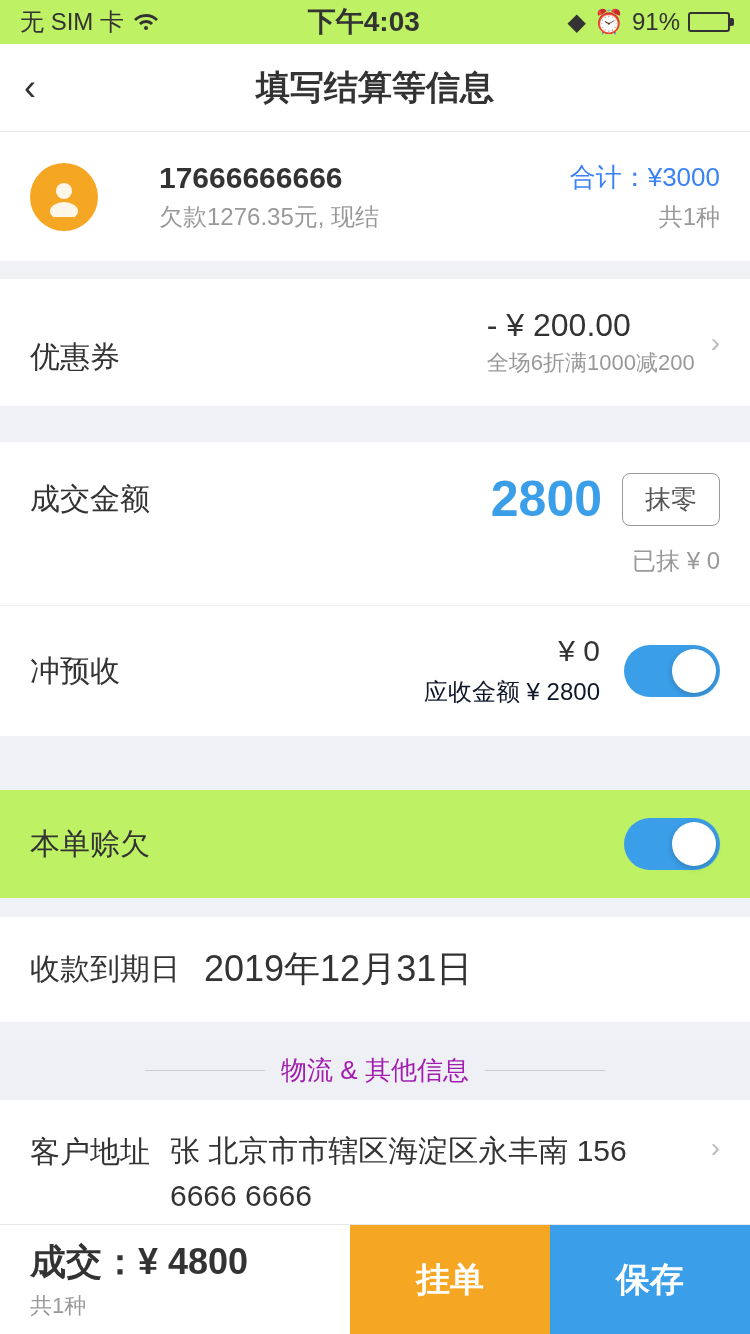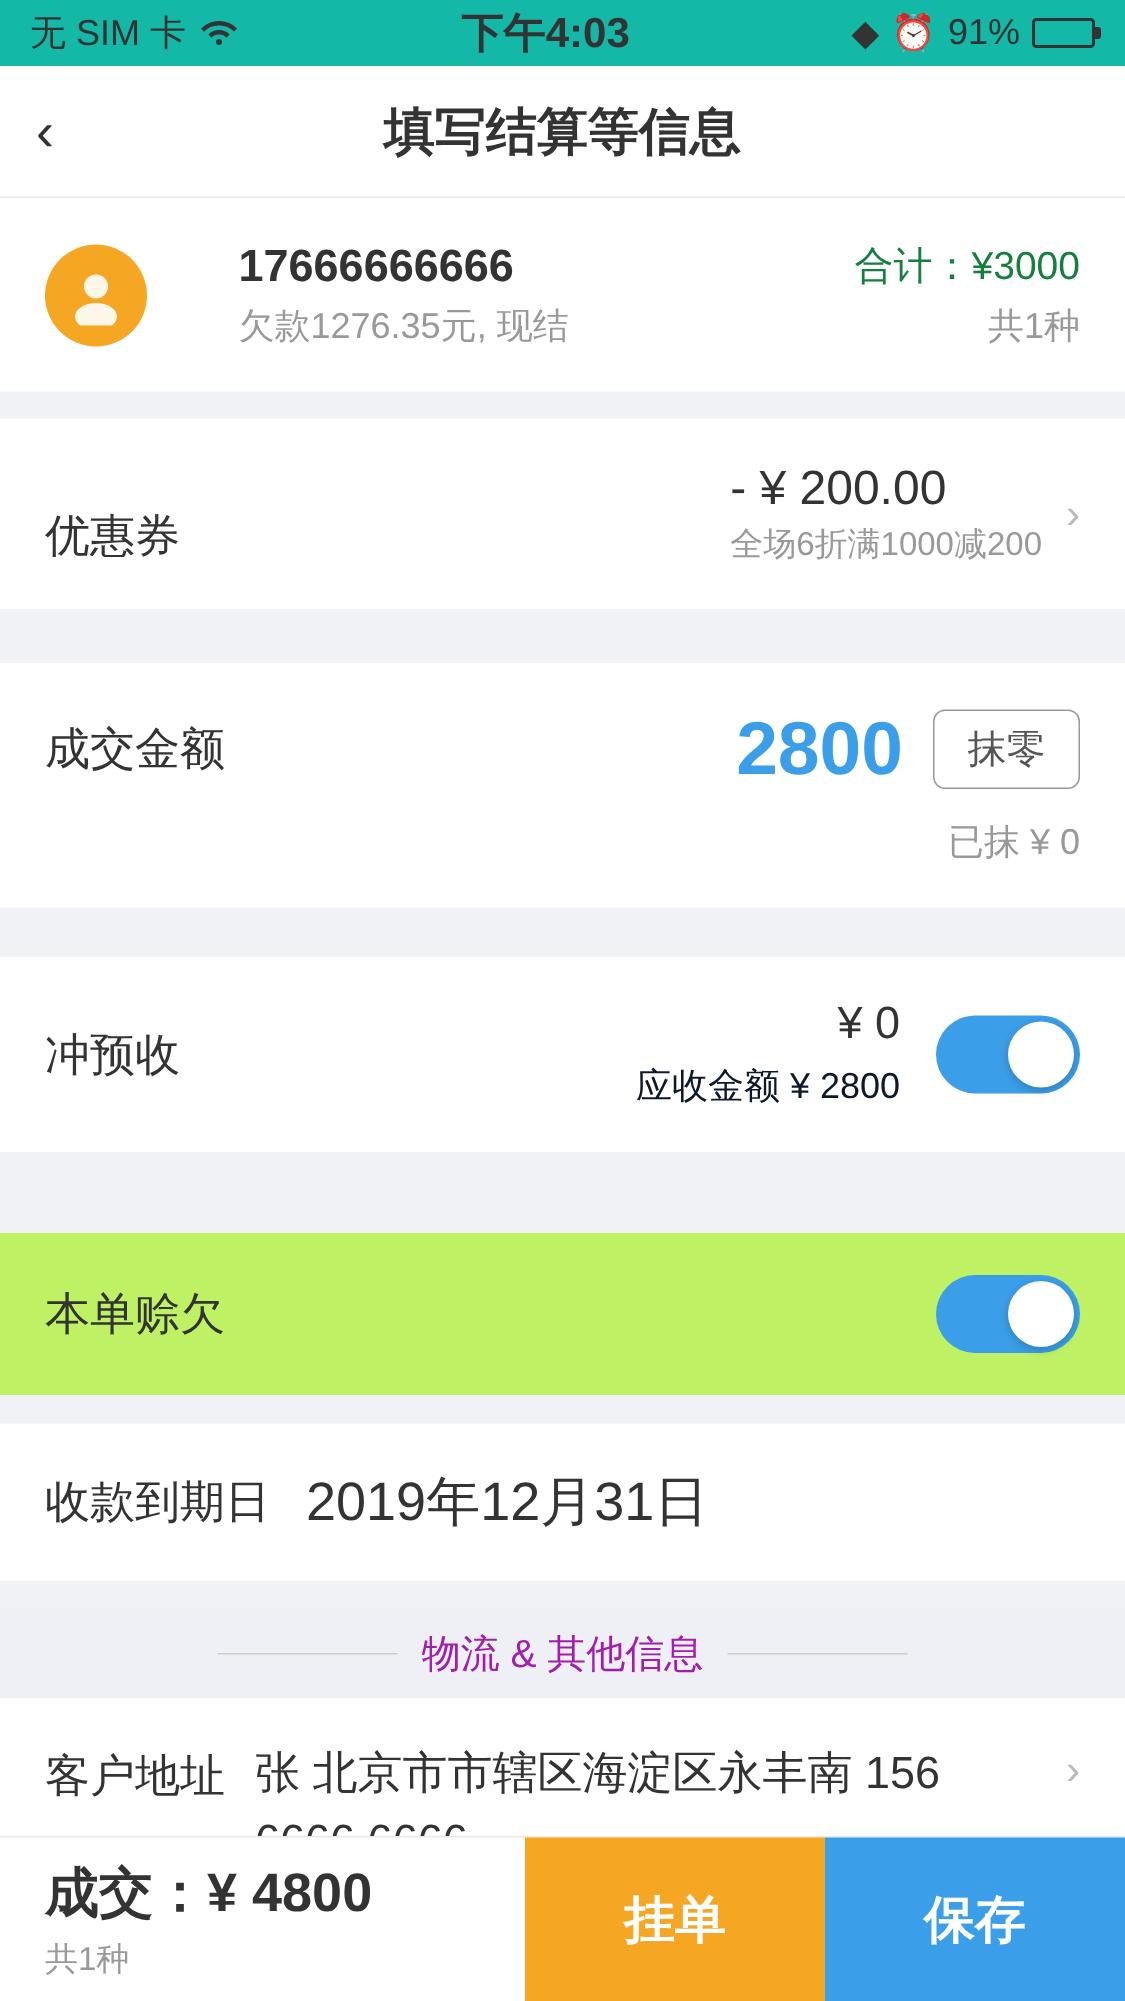--- a/index.html
+++ b/index.html
@@ -10,21 +10,21 @@
       font-family: -apple-system, "PingFang SC", "Helvetica Neue", Arial, sans-serif;
       background: #f0f2f5;
       font-size: 28px;
       color: #333;
       position: relative;
     }
 
     
     .status-bar {
       height: 44px;
-      background: #14b8a6;
+      background: #bef264;
       display: flex;
       align-items: center;
       justify-content: space-between;
       padding: 0 20px;
       font-size: 24px;
       font-weight: 500;
     }
     .status-left { display: flex; align-items: center; gap: 8px; }
     .status-center { font-size: 28px; font-weight: 600; }
     .status-right { display: flex; align-items: center; gap: 8px; font-size: 24px; }
@@ -108,21 +108,21 @@
       background: #f5a623;
       display: flex;
       align-items: center;
       justify-content: center;
     }
     .avatar svg { width: 40px; height: 40px; }
     .customer-info { display: flex; flex-direction: column; gap: 6px; margin-left: 41px; }
     .customer-phone { font-size: 30px; font-weight: 600; color: #333; }
     .customer-sub { font-size: 24px; color: #999; }
     .customer-right { text-align: right; }
-    .total-label { font-size: 26px; color: #15803d; text-align: right; }
+    .total-label { font-size: 26px; color: #3b82f6; text-align: right; }
     .total-count { font-size: 24px; color: #999; margin-top: 6px; }
 
     
     .coupon-row {
       background: #fff;
       padding: 28px 30px;
       display: flex;
       align-items: center;
       justify-content: space-between;
       margin-bottom: 18px;
@@ -168,21 +168,20 @@
     }
     .amount-sub { font-size: 24px; color: #999; text-align: right; }
 
     
     .prepay-row {
       background: #fff;
       padding: 28px 30px;
       display: flex;
       align-items: center;
       justify-content: space-between;
-      margin-top: 32px;
     }
     .prepay-label { font-size: 30px; color: #333; }
     .prepay-right { display: flex; flex-direction: column; align-items: flex-end; gap: 8px; }
     .prepay-amount { font-size: 30px; color: #333; }
     .prepay-sub { font-size: 24px; color: #0f172a; }
 
     
     .toggle {
       width: 96px;
       height: 52px;

